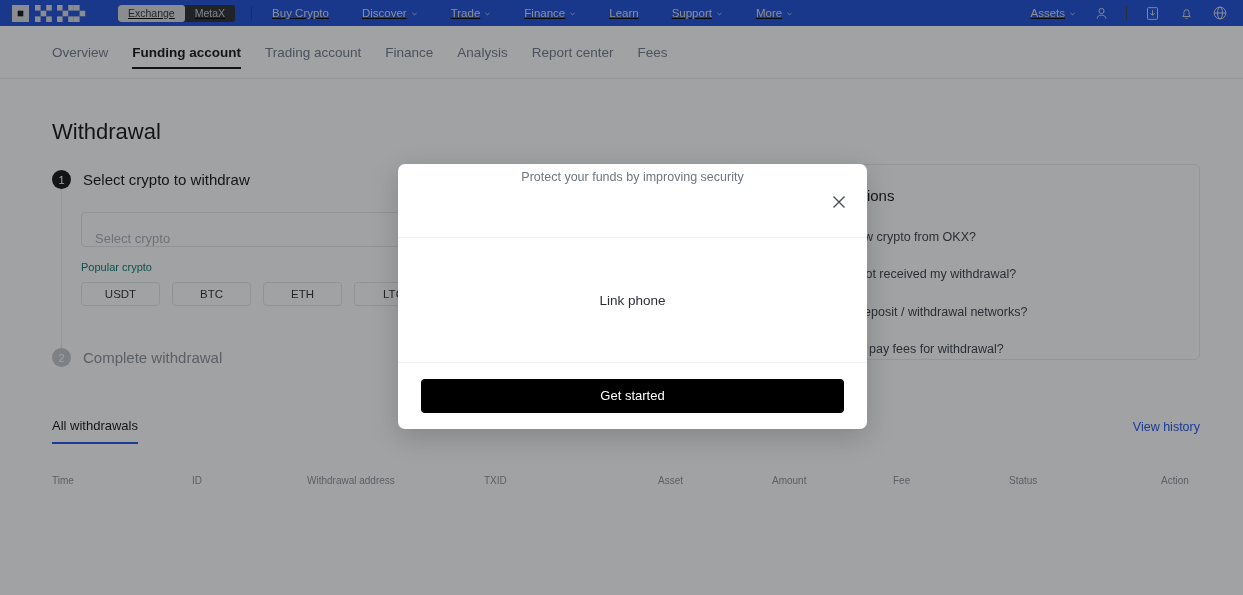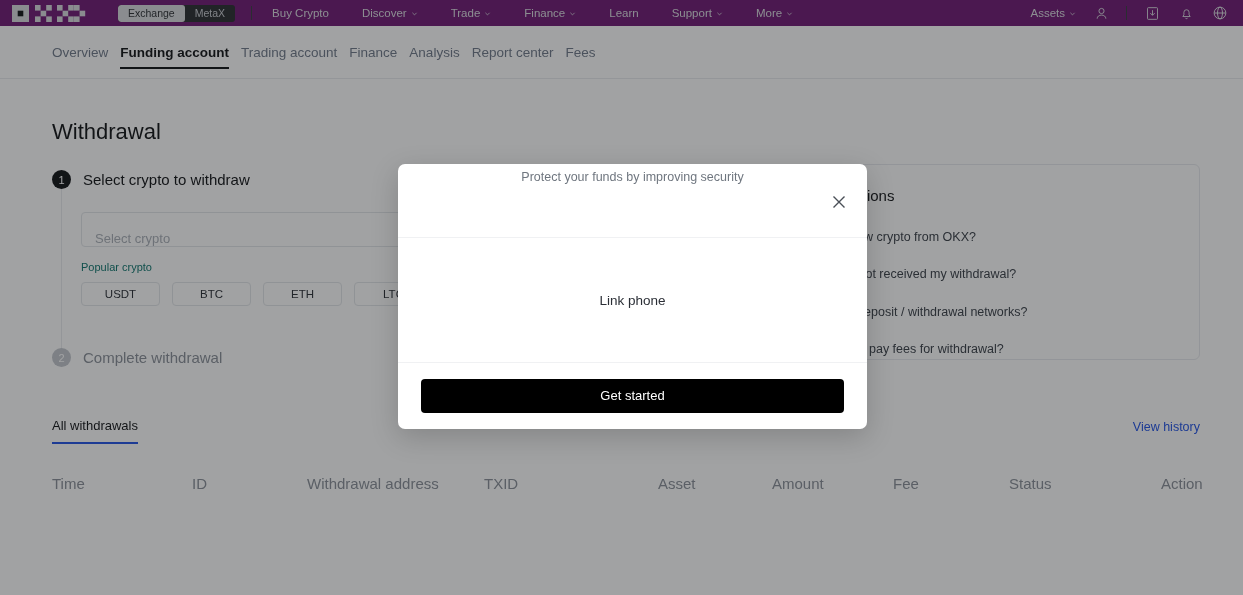--- a/index.html
+++ b/index.html
@@ -10,21 +10,21 @@
     background: #ffffff;
   }
   #root { position: relative; width: 1243px; height: 595px; }
 
   
   #page { position: absolute; inset: 0; background: #ffffff; }
 
   
   .topnav {
     position: absolute; left: 0; top: 0; width: 1243px; height: 26px;
-    background: #701a75; display: flex; align-items: center;
+    background: #1d4ed8; display: flex; align-items: center; text-decoration: underline;
   }
   .logo { margin-left: 12px; width: 78px; height: 17px; display: block; }
   .seg {
     margin-left: 28px; display: flex; align-items: center;
     border-radius: 3px; overflow: hidden; height: 17px;
     background: #2a2d31;
   }
   .seg-item {
     font-size: 10.5px; padding: 0 10px; height: 17px; line-height: 17px;
     color: #c9ccd1; white-space: nowrap;
@@ -36,21 +36,21 @@
     font-size: 11.5px; color: #dcdee2; display: flex; align-items: center; gap: 4px;
     white-space: nowrap;
   }
   .caret { display: inline-block; width: 7px; height: 7px; }
   .nav-right { margin-left: auto; display: flex; align-items: center; gap: 16px; margin-right: 14px; }
   .icon-btn { width: 18px; height: 18px; display: flex; align-items: center; justify-content: center; }
 
   
   .subnav {
     position: absolute; left: 0; top: 26px; width: 1243px; height: 53px;
-    background: #ffffff; display: flex; align-items: center; padding-left: 52px; gap: 12px;
+    background: #ffffff; display: flex; align-items: center; padding-left: 52px; gap: 24px;
     border-bottom: 1px solid #eaecef;
   }
   .subnav-item { font-size: 13.5px; color: #707a8a; position: relative; height: 53px; display: flex; align-items: center; white-space: nowrap; }
   .subnav-item.active { color: #121417; font-weight: bold; }
   .subnav-item.active::after {
     content: ""; position: absolute; left: 0; right: 0; bottom: 10px; height: 2px; background: #121417;
   }
 
   
   .main { position: absolute; left: 0; top: 79px; width: 1243px; bottom: 0; background: #fff; }
@@ -88,21 +88,21 @@
   .faq-title { position: absolute; left: 24px; top: 22px; font-size: 15px; color: #121417; }
   .faq-item { position: absolute; left: 24px; font-size: 12.5px; color: #3b4149; white-space: nowrap; }
 
   
   .wtabs { position: absolute; left: 52px; top: 337px; }
   .wtab { font-size: 13px; color: #121417; padding-bottom: 9px; display: inline-block; }
   .wtab-underline { height: 2px; background: #2354e6; width: 100%; }
   .view-history { position: absolute; right: 43px; top: 341px; font-size: 12.5px; color: #2354e6; }
 
   .thead { position: absolute; left: 0; right: 0; top: 396px; height: 1px; }
-  .th { position: absolute; font-size: 15px; color: #8a9099; white-space: nowrap; }
+  .th { position: absolute; font-size: 10px; color: #8a9099; white-space: nowrap; }
 
   
   .overlay { position: absolute; inset: 0; background: rgba(20,22,26,0.40); }
   .modal {
     position: absolute; left: 398px; top: 164px; width: 469px; height: 265px;
     background: #ffffff; border-radius: 7px; box-shadow: 0 8px 28px rgba(0,0,0,0.18);
     overflow: hidden;
   }
   .modal-head { position: relative; height: 74px; border-bottom: 1px solid #f0f1f3; }
   .modal-title { text-align: center; font-size: 15.5px; color: #121417; font-weight: bold; padding-top: 22px; }

